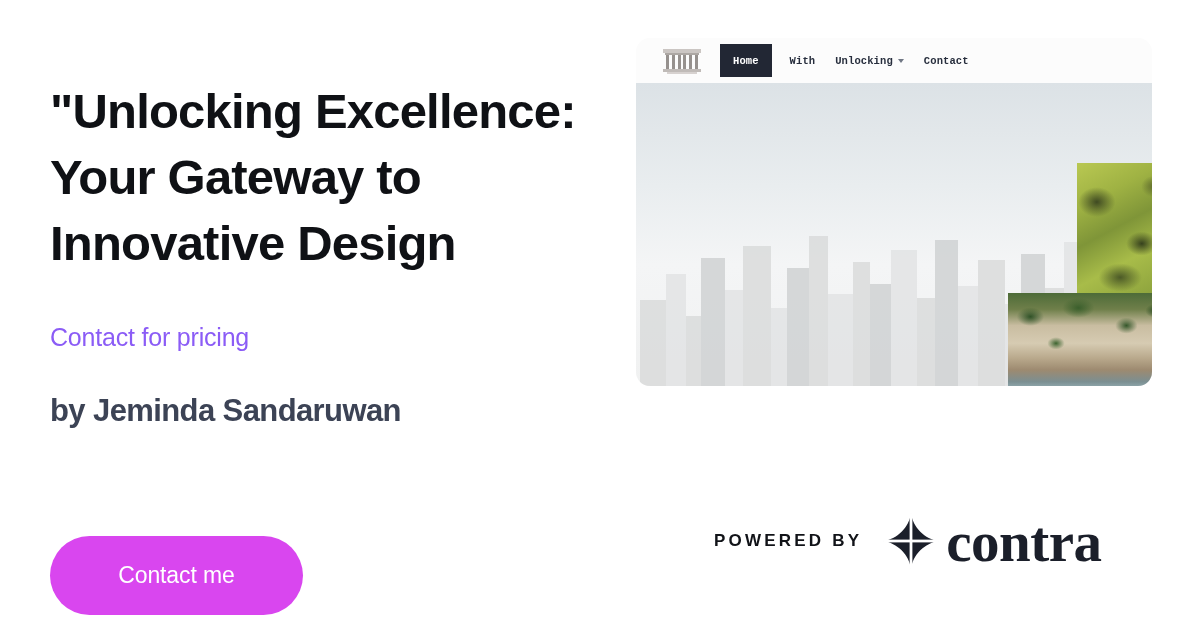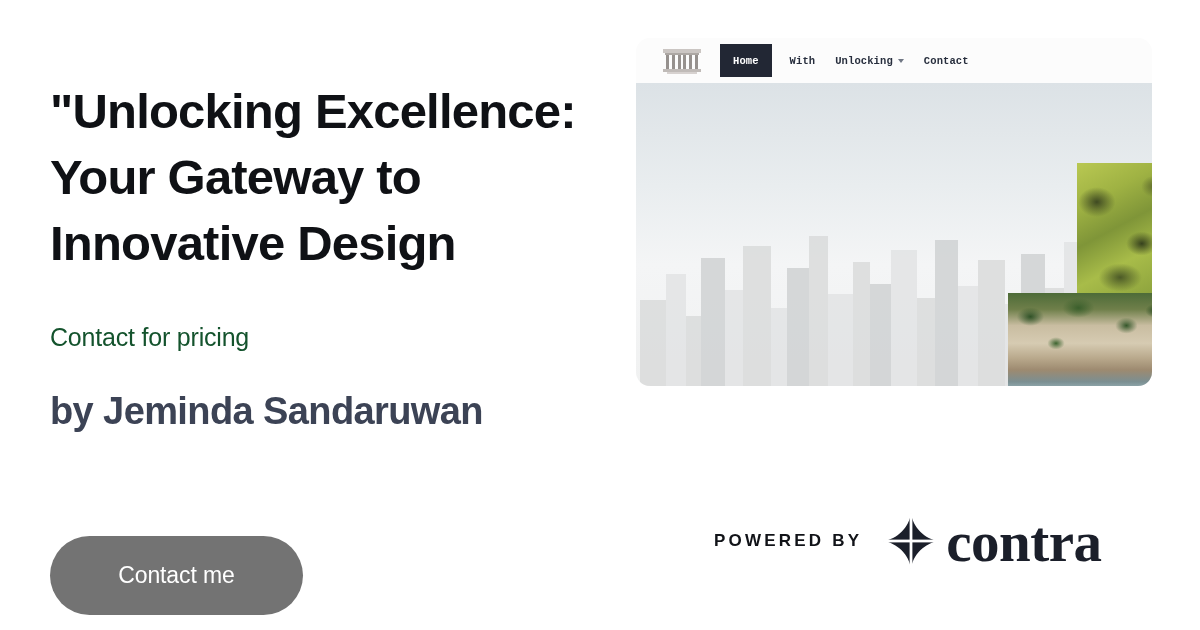--- a/index.html
+++ b/index.html
@@ -38,41 +38,41 @@
     letter-spacing: -0.8px;
     color: #0f1115;
     font-family: "Liberation Sans", sans-serif;
   }
 
   .pricing {
     margin-top: 46px;
     font-size: 25px;
     line-height: 30px;
     font-weight: 400;
-    color: #14532d;
+    color: #8b5cf6;
     letter-spacing: -0.2px;
   }
 
   .byline {
     margin-top: 42px;
-    font-size: 38px;
+    font-size: 31px;
     line-height: 34px;
     font-weight: 600;
     color: #3c4355;
     letter-spacing: -0.6px;
   }
 
   .contact-btn {
     position: absolute;
     left: 50px;
     top: 536px;
     width: 253px;
     height: 79px;
     border-radius: 40px;
-    background: #737373;
+    background: #d946ef;
     border: none;
     color: #ffffff;
     font-size: 23px;
     font-weight: 500;
     letter-spacing: -0.1px;
     font-family: "Liberation Sans", sans-serif;
     cursor: pointer;
     display: flex;
     align-items: center;
     justify-content: center;

